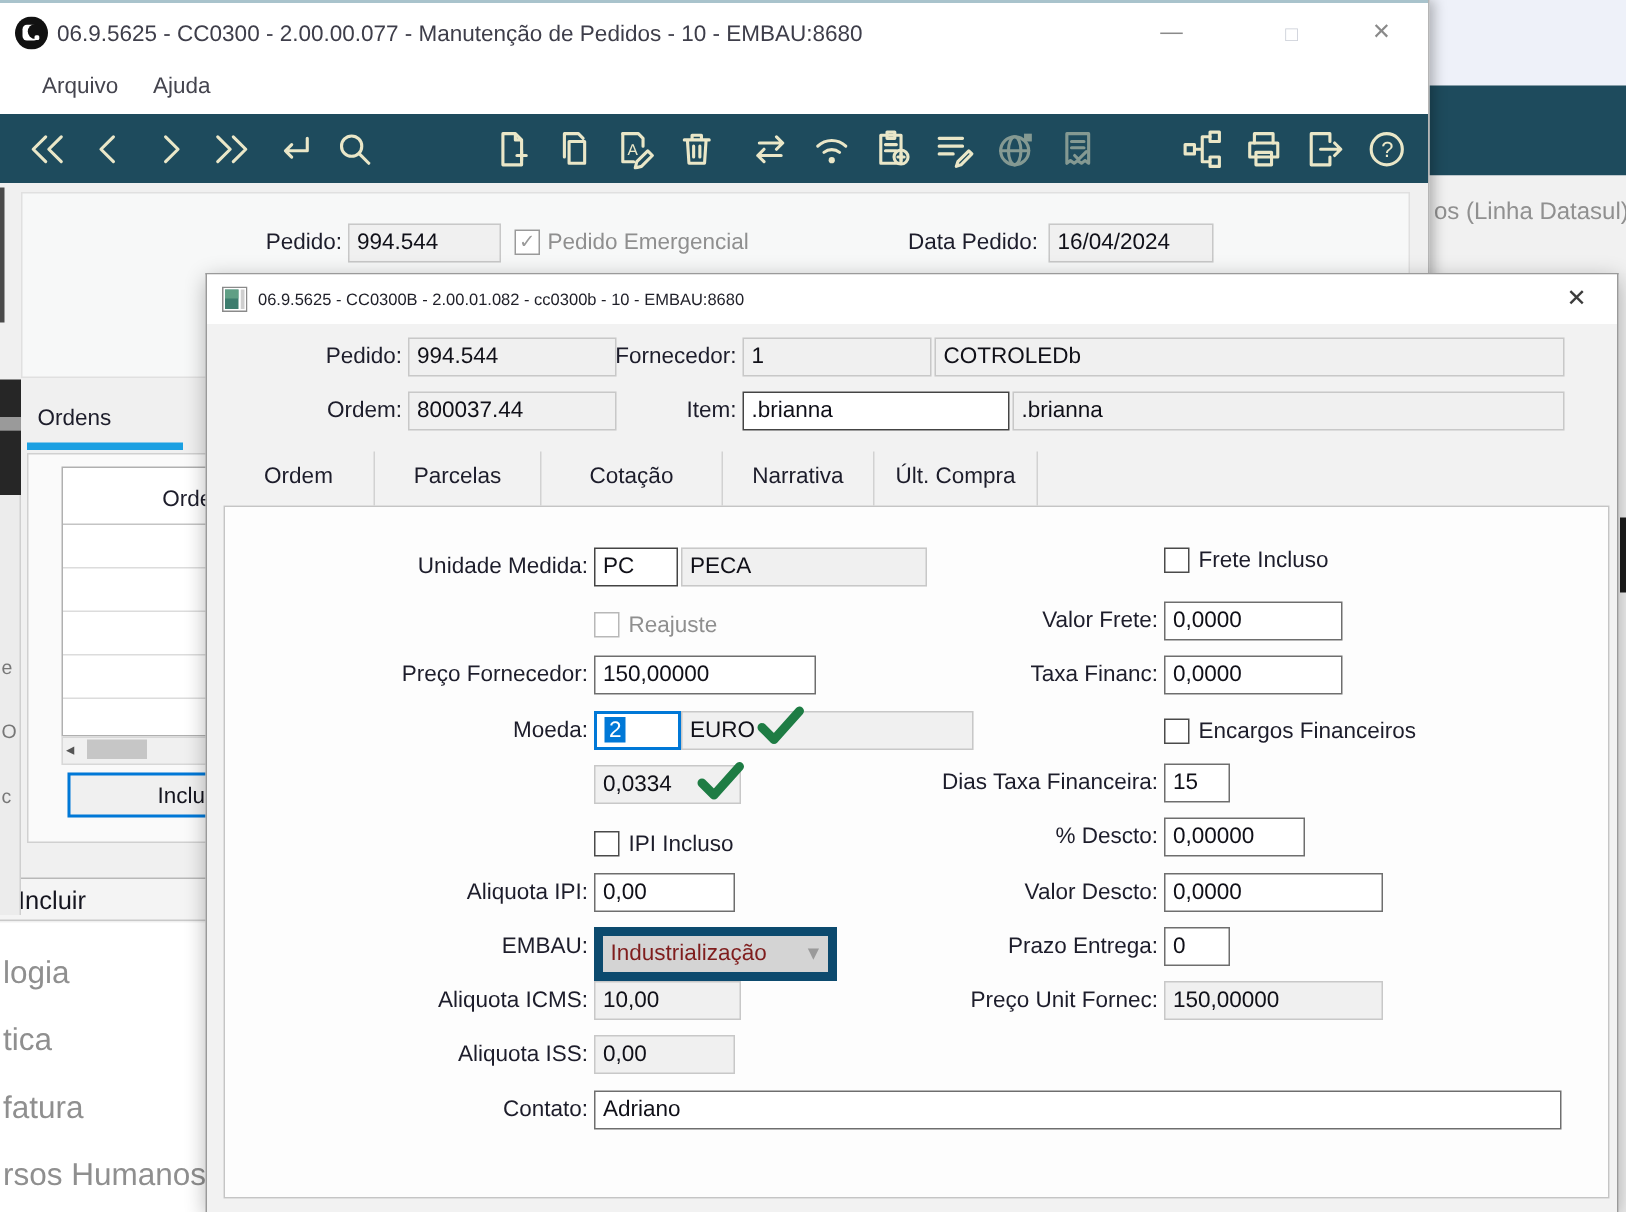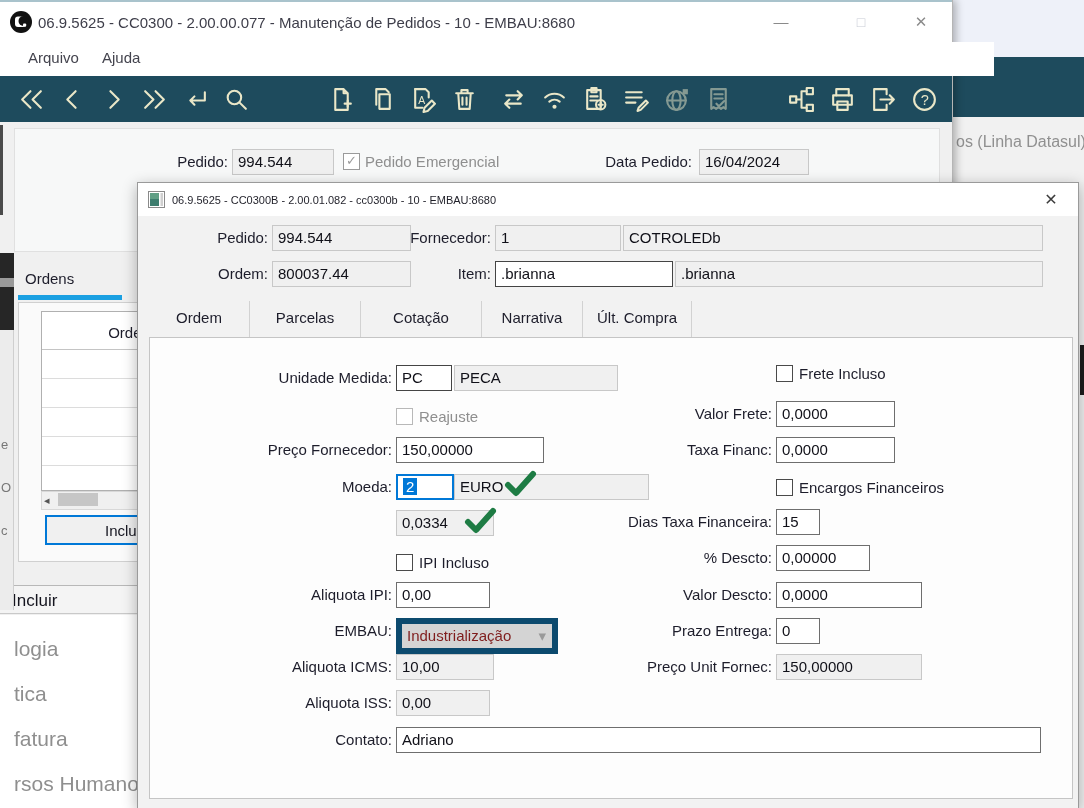--- a/index.html
+++ b/index.html
@@ -19,21 +19,21 @@
   .main-window{left:0;top:0;width:952px;height:808px;background:#f0f0f0;
       box-shadow:3px 0 8px rgba(0,0,0,.28);border-right:1px solid #b5b5b5;}
   .titlebar{left:0;top:0;width:100%;height:40px;background:#fff;border-top:2px solid #a9c3cc;}
   .win-icon{left:10px;top:9px;width:22px;height:22px;}
   .win-title{left:38px;top:0;height:40px;line-height:42px;font-size:15px;color:#3e3e4a;white-space:nowrap;}
   .win-btn{top:8px;width:32px;height:24px;text-align:center;line-height:24px;font-size:15px;color:#8a8a8a;}
   .win-btn.dim{color:#c9cdd6;}
   .glyph-min::before{content:"\2014";}
   .glyph-max::before{content:"\25A1";font-size:14px;}
   .glyph-close::before{content:"\2715";}
-  .menubar{left:0;top:42px;width:100%;height:34px;background:#fff;padding-left:42px;}
+  .menubar{left:0;top:42px;width:100%;height:34px;background:#fff;}
   .menu-item{top:0;height:34px;line-height:32px;font-size:15px;color:#44444e;}
   .toolbar{left:0;top:76px;width:100%;height:46px;background:#1e4b5d;display:flex;align-items:center;position:absolute;}
   .tgroup{display:flex;align-items:center;gap:14px;}
   .tgroup.g1{margin-left:18px;}
   .tgroup.g2{margin-left:78px;}
   .tgroup.g3{margin-left:22px;}
   .tgroup.g4{margin-left:56px;}
   .ticon{width:27px;height:27px;display:inline-block;cursor:pointer;}
   .ticon svg{width:27px;height:27px;display:block;}
   .ticon.dis{opacity:.5;}
@@ -62,21 +62,21 @@
   .hscroll{left:22px;top:188px;width:250px;height:17px;background:#f0f0f0;border:1px solid #d8d8d8;}
   .hscroll-arrow{left:2px;top:0;font-size:11px;color:#555;line-height:16px;}
   .hscroll-arrow::before{content:"\25C2";}
   .hscroll-thumb{left:16px;top:1px;width:40px;height:13px;background:#c6c6c6;}
   .incluir-btn{left:26px;top:212px;width:160px;height:30px;background:#f0f0f0;border:2px solid #0078d7;
                font-size:15px;color:#15151f;text-align:center;line-height:28px;box-sizing:border-box;}
   .incluir-bar{left:0;top:463px;width:300px;height:29px;background:#f4f4f4;
                border-top:1px solid #b8b8b8;border-bottom:1px solid #c9c9c9;
                font-size:17px;color:#15151f;line-height:29px;padding-left:12px;box-sizing:border-box;}
   .bottom-menu{left:0;top:493px;width:300px;height:193px;background:#fff;}
-  .bmenu-item{left:2px;font-size:21px;color:#8f8f8f;white-space:nowrap;margin-left:12px;}
+  .bmenu-item{left:2px;font-size:21px;color:#8f8f8f;white-space:nowrap;}
 
   
   .strip-b1{left:0;top:253px;width:14px;height:25px;background:#262626;z-index:6;}
   .strip-b2{left:0;top:278px;width:14px;height:9px;background:#9a9a9a;z-index:6;}
   .strip-b3{left:0;top:287px;width:14px;height:43px;background:#262626;z-index:6;}
   .strip-light{left:0;top:330px;width:13px;height:280px;background:#ececec;z-index:6;border-right:1px solid #cfcfcf;}
   .strip-line{left:0;top:125px;width:3px;height:90px;background:#4a4a4a;z-index:6;}
   .strip-glyph{font-size:13px;color:#777;left:1px;}
 
   

